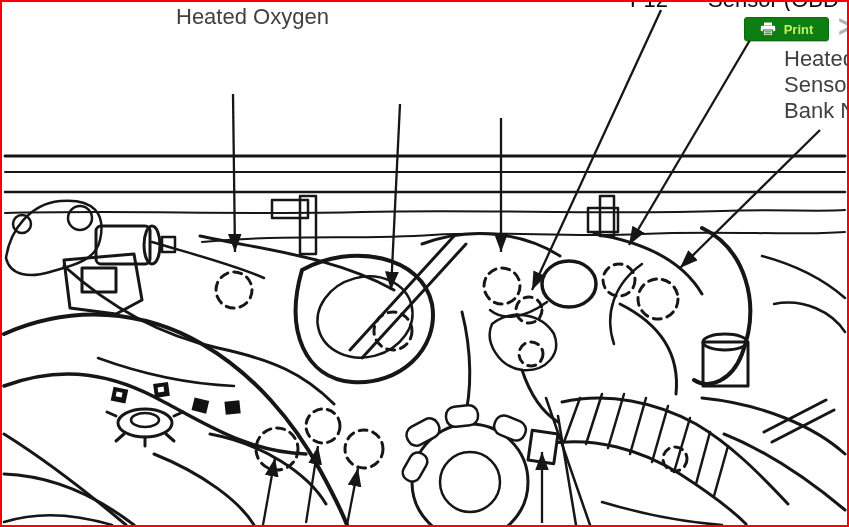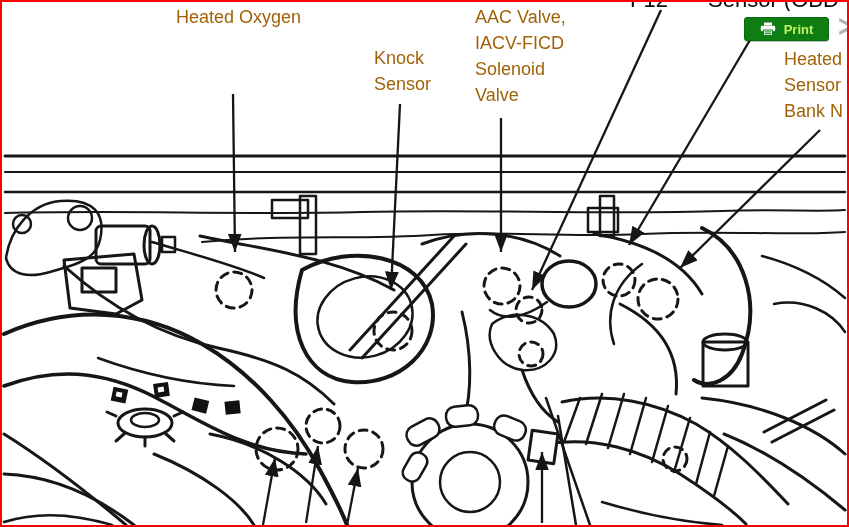--- a/index.html
+++ b/index.html
@@ -9,24 +9,24 @@
     box-sizing:border-box;
     border:2px solid #ff0000;
     background:#ffffff;
     overflow:hidden;
     font-family:"Liberation Sans", sans-serif;
     color:#111;
   }
   .engine-svg{position:absolute;left:0;top:0;width:845px;height:523px;}
   .callout{
     position:absolute;
-    font-size:18px;
+    font-size:22px;
     line-height:26px;
     letter-spacing:0px;
-    color:#a16207;
+    color:#404040;
     white-space:nowrap;
   }
   .frag{
     position:absolute;
     top:0;height:9px;overflow:hidden;
   }
   .frag > span{
     display:block;margin-top:-15px;
     font-size:22px;color:#0d0d0d;white-space:nowrap;
   }
@@ -178,31 +178,21 @@
       <path d="M304,521 L316,444"></path>
       <path d="M345,523 L356,466"></path>
       <path d="M540,521 L540,450"></path>
     </g>
   </svg>
 
   <div class="callout" style="left:174px;top:2px;">
     <div>Heated Oxygen</div>
   </div>
 
-  <div class="callout" style="left:372px;top:43px;">
-    <div>Knock</div>
-    <div>Sensor</div>
-  </div>
-
-  <div class="callout" style="left:473px;top:2px;">
-    <div>AAC Valve,</div>
-    <div>IACV-FICD</div>
-    <div>Solenoid</div>
-    <div>Valve</div>
-  </div>
+
 
   <div class="callout" style="left:782px;top:44px;">
     <div>Heated</div>
     <div>Sensor</div>
     <div>Bank N</div>
   </div>
 
   <div class="frag" style="left:628px;width:60px;">
     <span>F12</span>
   </div>

